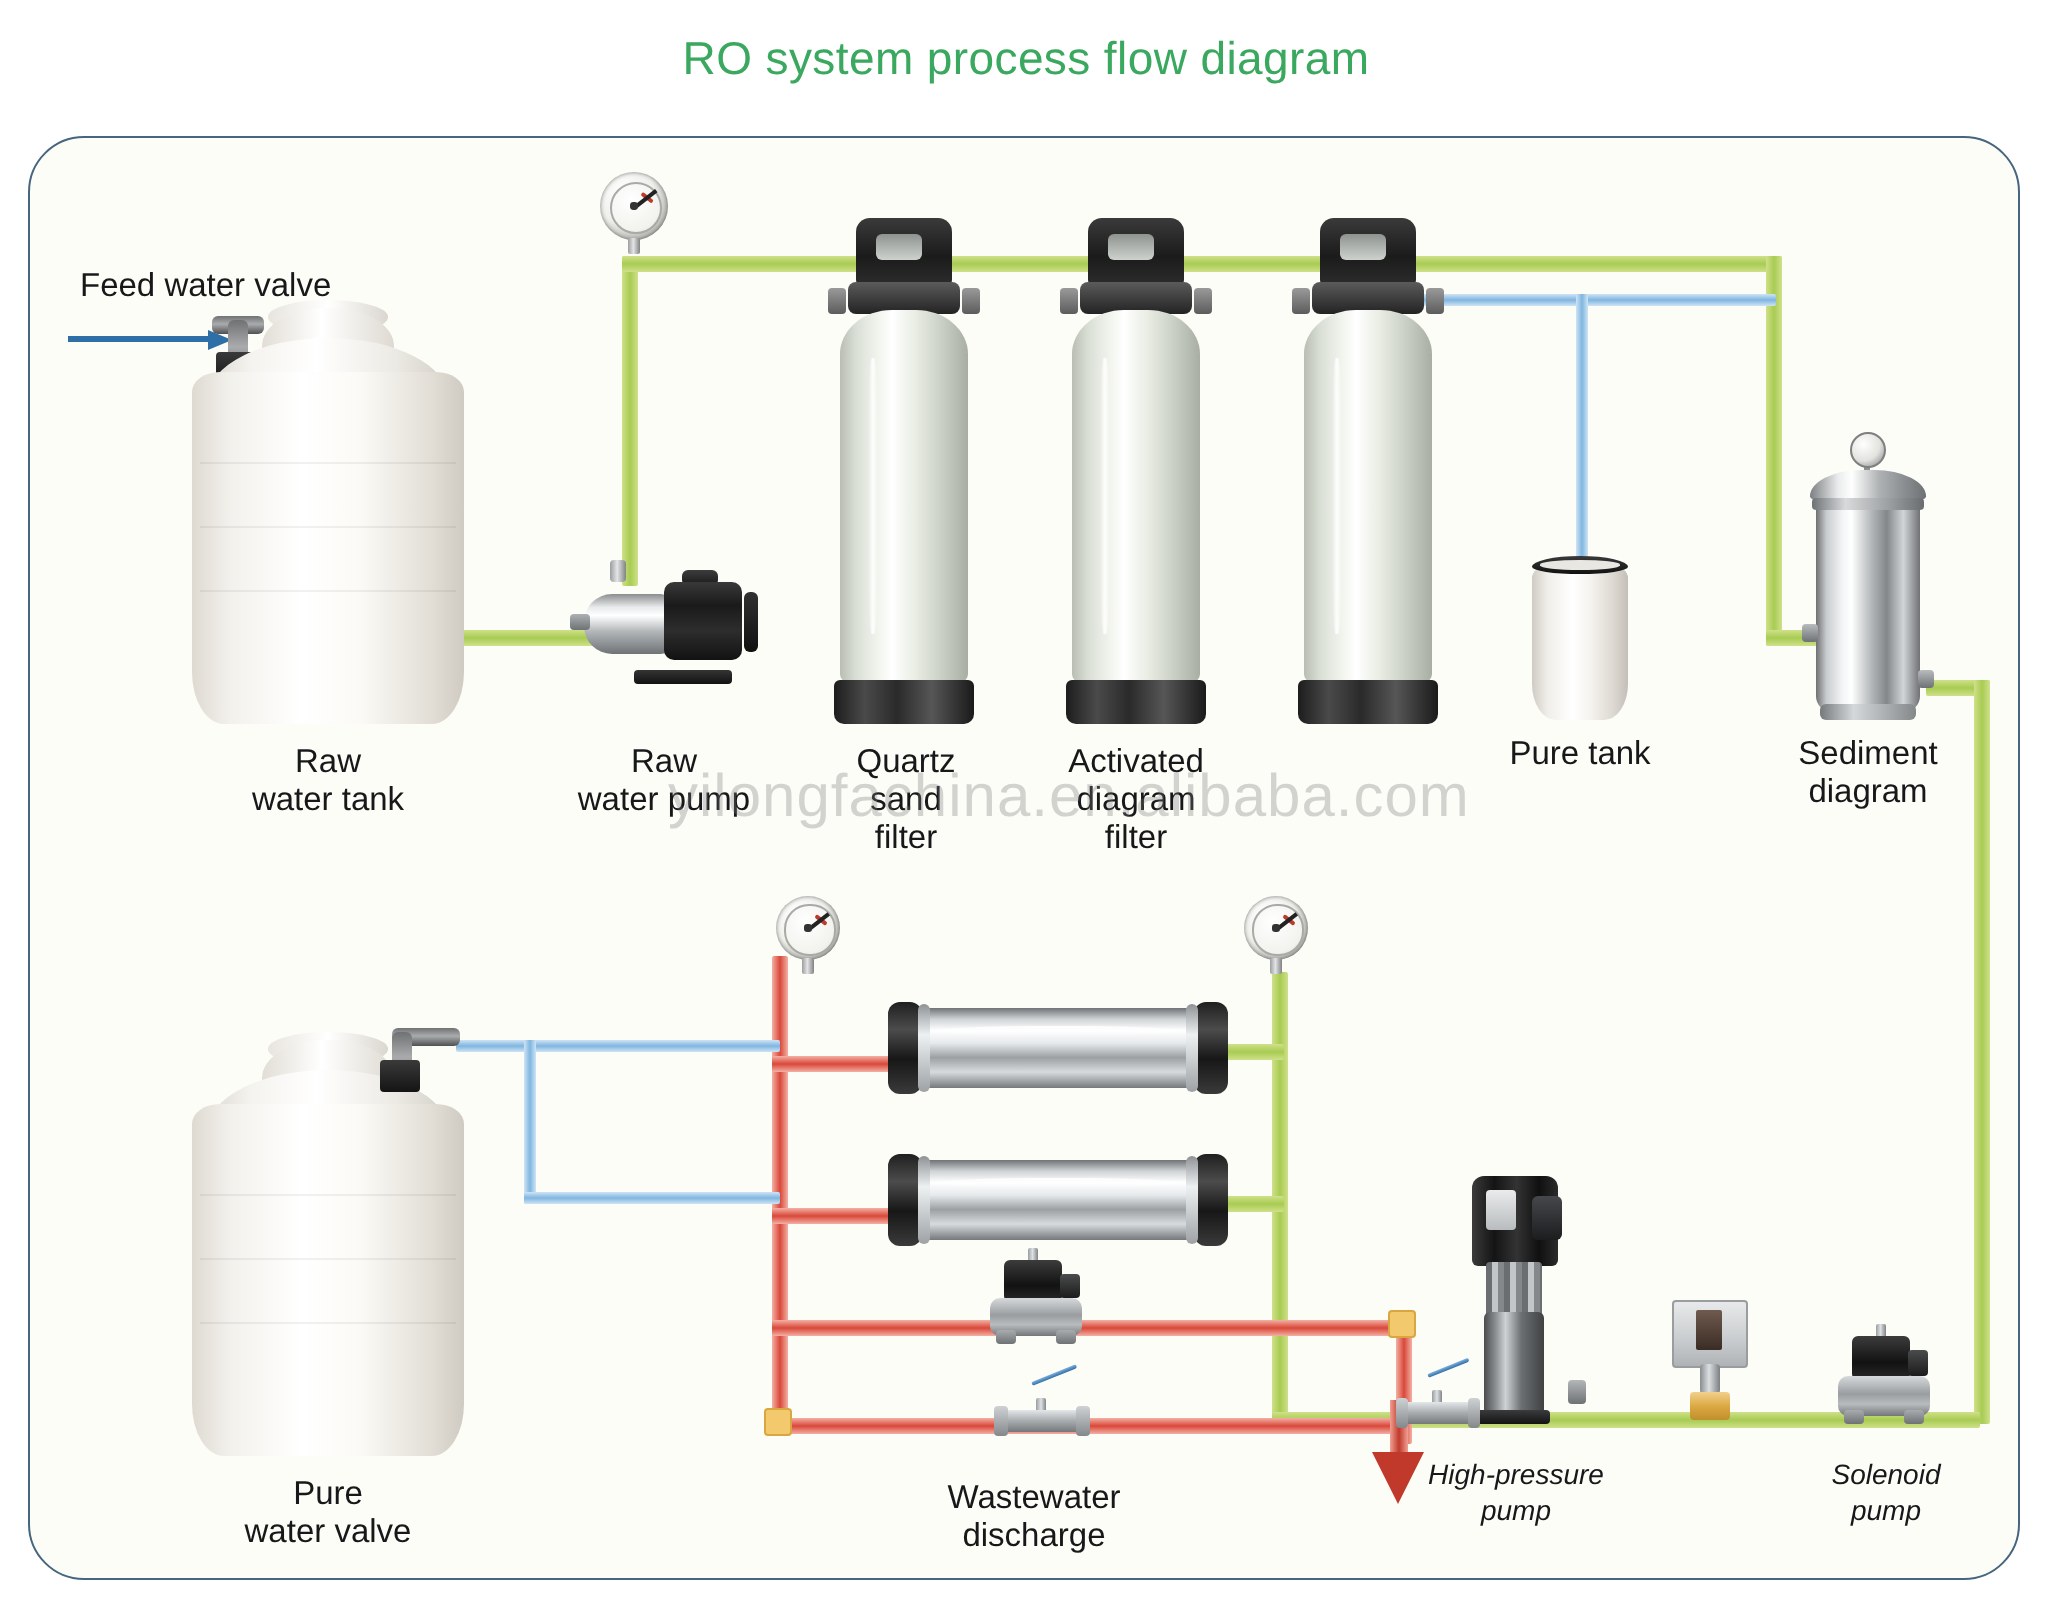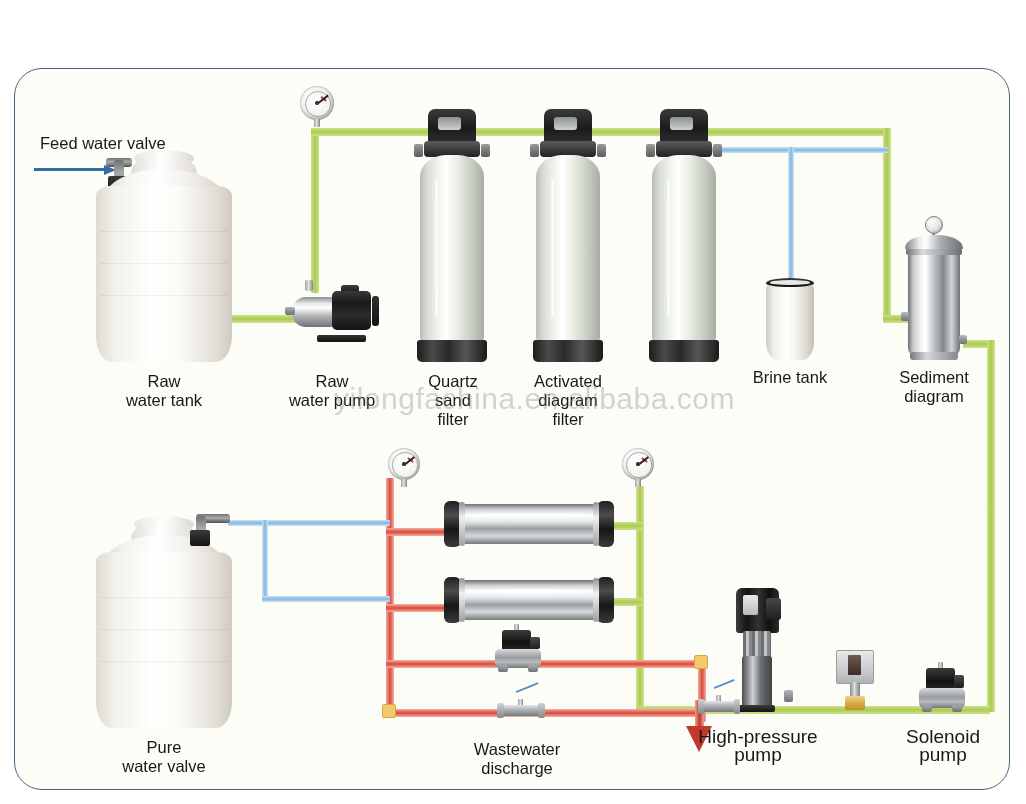--- a/index.html
+++ b/index.html
@@ -39,21 +39,21 @@
   .pipe.blue.v{background:linear-gradient(to right,#cfe4f5,#7fb6e0,#cfe4f5);width:6px;height:auto;}
   .elbow{position:absolute;width:12px;height:12px;background:#f3c96d;border:1px solid #d9a63f;border-radius:2px;}
 
   
   .lbl{
     position:absolute;text-align:center;color:#16181a;
     font-size:16.5px;line-height:19px;
     font-family:"Liberation Sans", sans-serif;
     white-space:pre-line;
   }
-  .lbl.small{font-size:19px;line-height:18px;}
+  .lbl.small{font-size:14px;line-height:18px;font-style:italic;}
 
   
   .tank{position:absolute;}
   .tank .body{
     position:absolute;left:0;bottom:0;width:100%;height:84%;
     background:linear-gradient(to right,#dedad2 0%,#f3f1ec 14%,#ffffff 40%,#fbfaf6 62%,#e2ded6 88%,#cfcbc3 100%);
     border-radius:14px 14px 16px 16px/10px 10px 26px 26px;
   }
   .tank .shoulder{
     position:absolute;left:6%;top:8%;width:88%;height:24%;
@@ -368,20 +368,21 @@
     letter-spacing:.5px;white-space:nowrap;
     pointer-events:none;
     text-align:center;
   }
 </style>
 </head>
 <body>
 
 <div id="stage">
 
+  <div class="title">RO system process flow diagram</div>
 
   <div class="frame"></div>
 
   <div class="pipe h green" style="left:228px;top:315px;width:78px;"></div>
 
   <div class="pipe v green" style="left:311px;top:128px;height:165px;"></div>
 
   <div class="pipe h green" style="left:311px;top:128px;width:580px;"></div>
 
   <div class="pipe v green" style="left:883px;top:128px;height:195px;"></div>
@@ -497,21 +498,21 @@
     <div class="shell">
         <div class="gloss"></div>
       </div>
     <div class="base"></div>
   </div>
 
   <div class="brine" style="left:766px;top:278px;width:48px;height:82px;">
     <div class="body"></div>
       <div class="rim"></div>
   </div>
-  <div class="lbl" style="left:740px;top:368px;width:100px;">Brine tank</div>
+  <div class="lbl" style="left:740px;top:368px;width:100px;">Pure tank</div>
 
   <div class="sedi" style="left:908px;top:226px;width:52px;height:130px;">
     <div class="gauge-stem"></div>
     <div class="body"></div>
       <div class="lid"></div>
       <div class="band"></div>
       <div class="foot"></div>
     <div class="port" style="left:-14%;top:66%;"></div>
     <div class="port" style="right:-14%;top:84%;"></div>
   </div>

